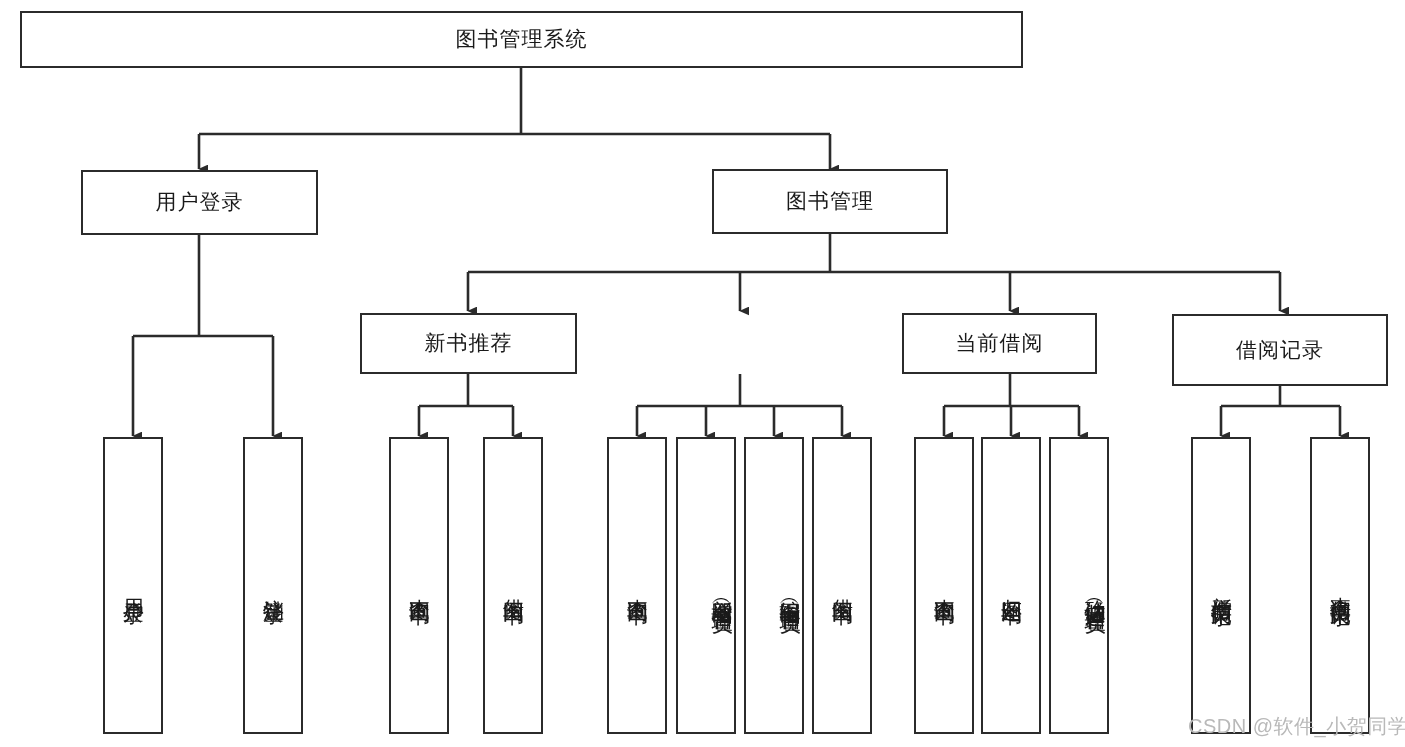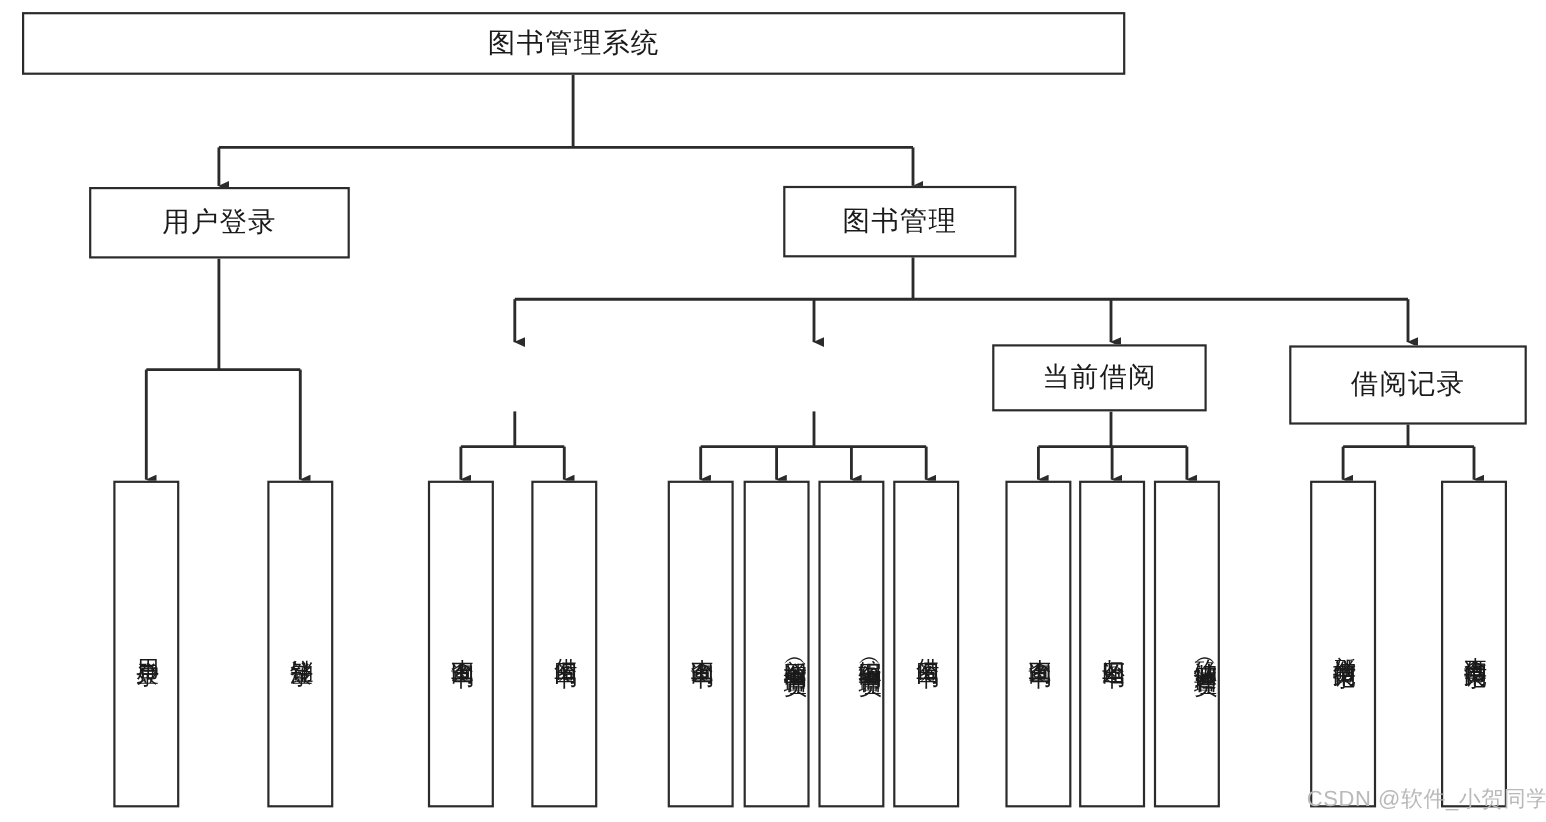--- a/index.html
+++ b/index.html
@@ -23,21 +23,21 @@
     border: 2px solid #2b2b2b;
     background: #ffffff;
     display: flex;
     align-items: center;
     justify-content: center;
     color: #1a1a1a;
     line-height: 1.18;
     text-align: center;
   }
   .node.h {
-    font-size: 25px;
+    font-size: 21px;
     letter-spacing: 1px;
   }
   .node.v {
     writing-mode: vertical-rl;
     text-orientation: upright;
     font-size: 21px;
     letter-spacing: 2px;
     align-items: flex-start;
     justify-content: center;
     padding-top: 12px;
@@ -129,24 +129,27 @@
   </svg>
 
   <div class="node h" style="left:20px; top:11px; width:1003px; height:57px;">
     <span class="label">图书管理系统</span>
   </div>
 
   <div class="node h" style="left:81px; top:170px; width:237px; height:65px;">
     <span class="label">用户登录</span>
   </div>
 
-  <div class="node h" style="left:712px; top:169px; width:212px; height:65px;">
+  <div class="node h" style="left:712px; top:169px; width:236px; height:65px;">
     <span class="label">图书管理</span>
   </div>
 
+  <div class="node h" style="left:360px; top:313px; width:217px; height:61px;">
+    <span class="label">新书推荐</span>
+  </div>
 
 
   <div class="node h" style="left:902px; top:313px; width:195px; height:61px;">
     <span class="label">当前借阅</span>
   </div>
 
   <div class="node h" style="left:1172px; top:314px; width:216px; height:72px;">
     <span class="label">借阅记录</span>
   </div>
 

